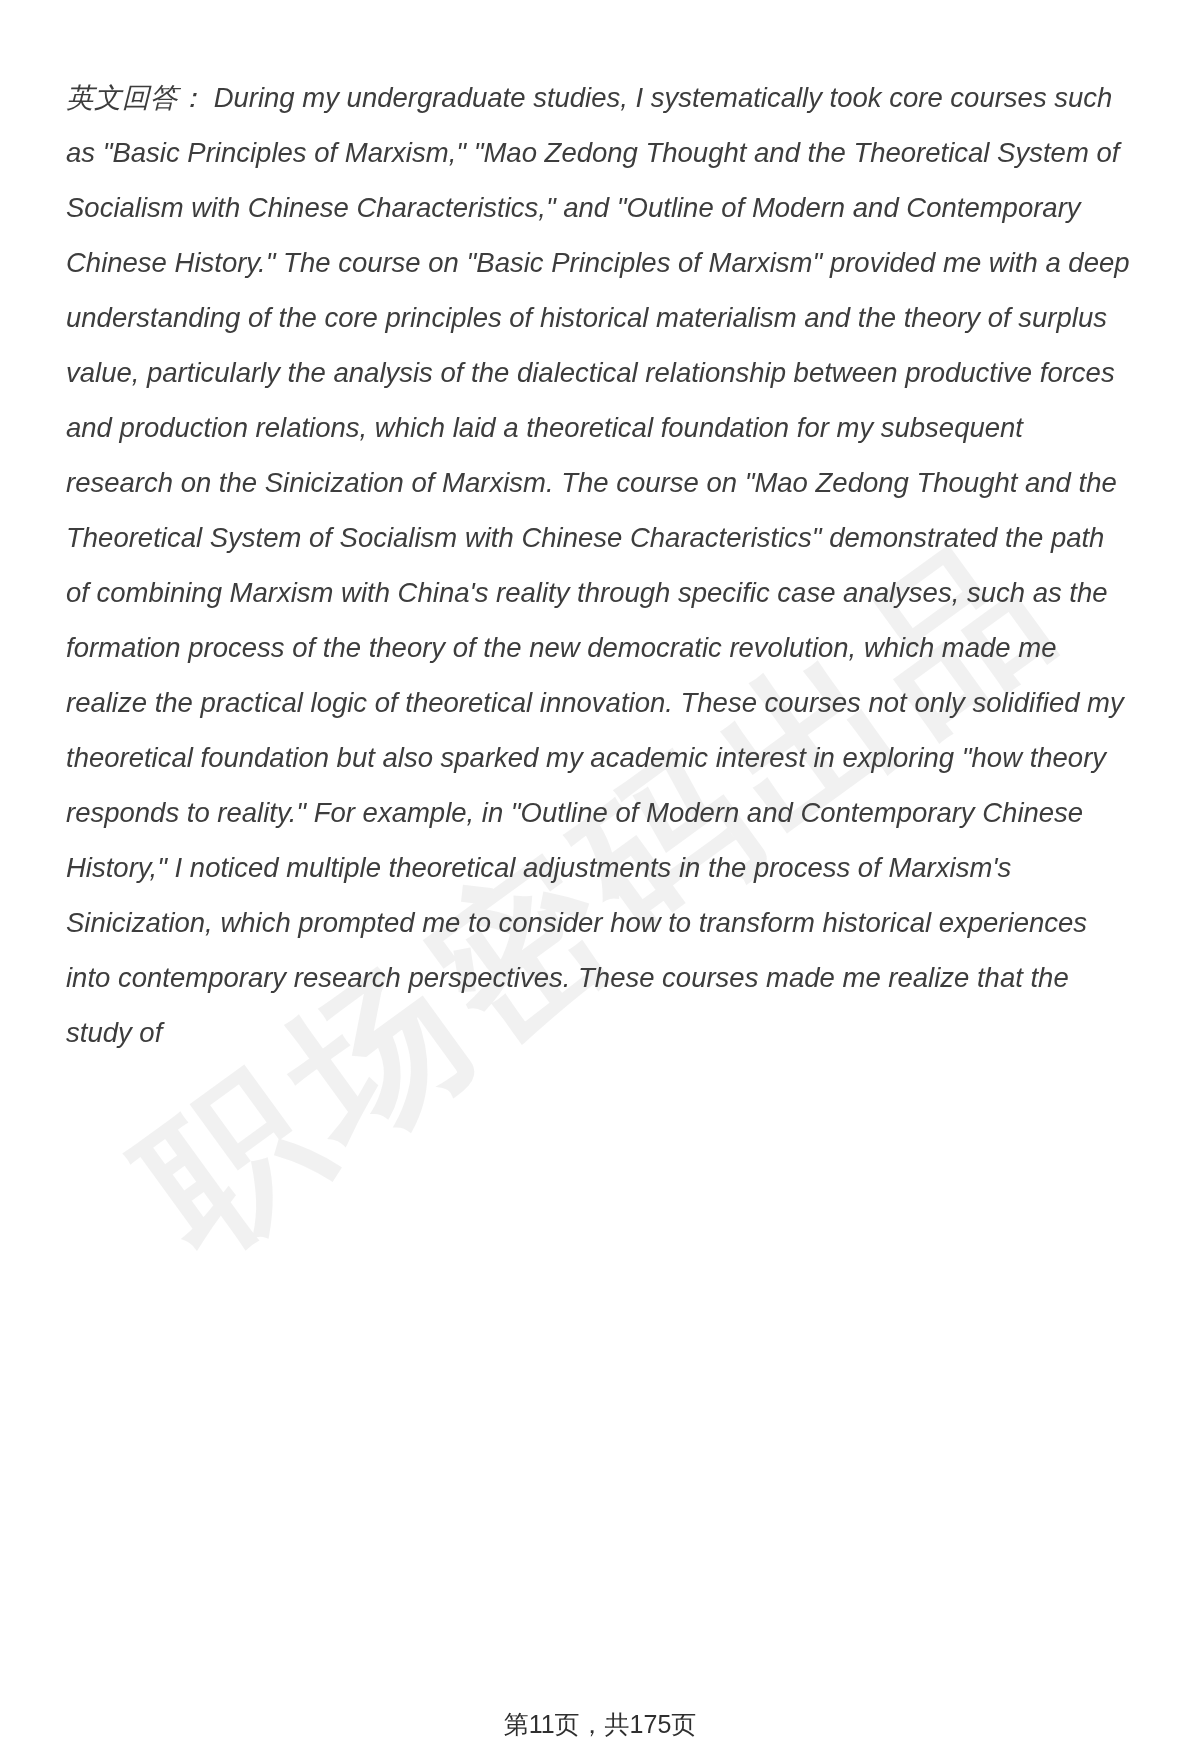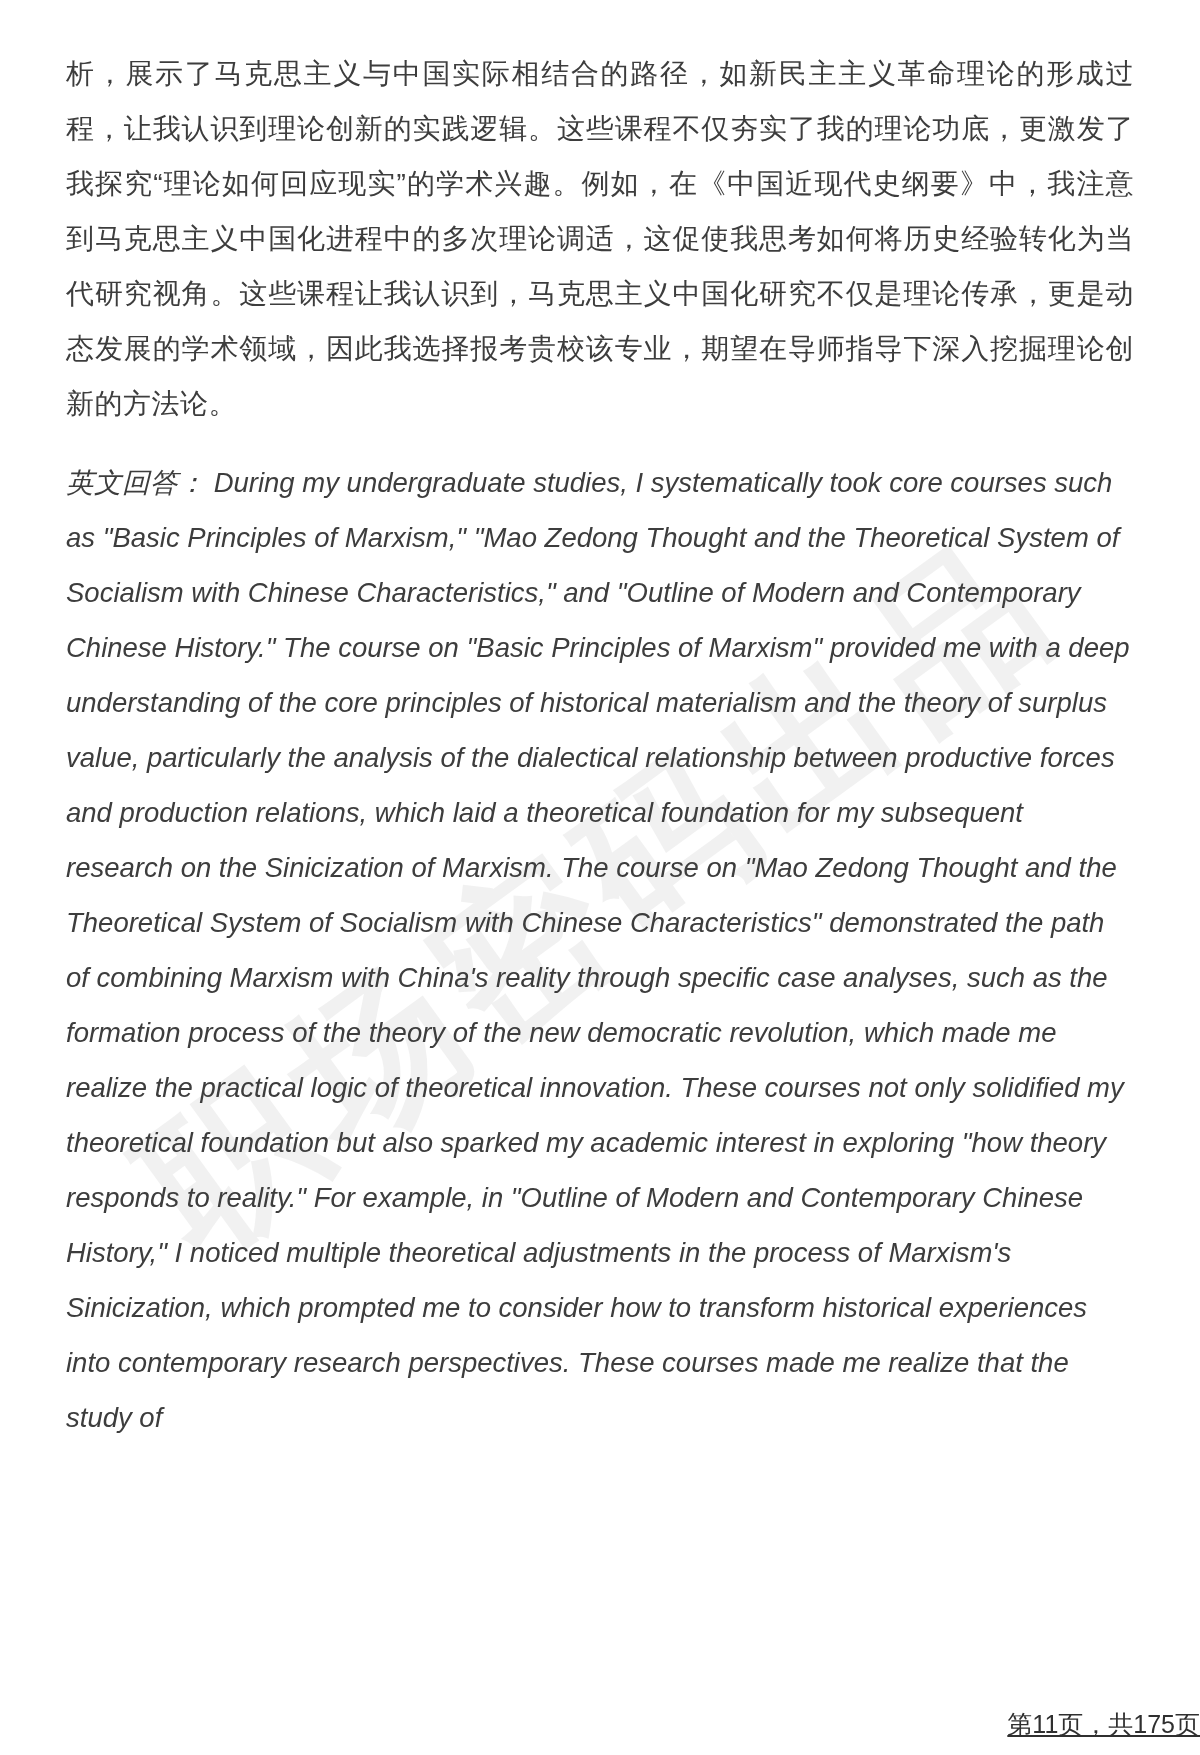--- a/index.html
+++ b/index.html
@@ -55,37 +55,35 @@
     font-style: italic;
   }
   .en-label {
     letter-spacing: 0.5px;
   }
   .footer {
     position: absolute;
     left: 0;
     bottom: 14px;
     width: 100%;
-    text-align: right;
+    text-align: center;
     font-size: 25px;
     color: #2f2f2f;
     z-index: 2;
-    text-decoration: underline;
   }
 </style>
 </head>
 <body>
 
 <div class="page">
 
   <div class="watermark">职场密码出品</div>
 
   <div class="content">
 
-    <p class="cn">析，展示了马克思主义与中国实际相结合的路径，如新民主主义革命理论的形成过程，让我认识到理论创新的实践逻辑。这些课程不仅夯实了我的理论功底，更激发了我探究“理论如何回应现实”的学术兴趣。例如，在《中国近现代史纲要》中，我注意到马克思主义中国化进程中的多次理论调适，这促使我思考如何将历史经验转化为当代研究视角。这些课程让我认识到，马克思主义中国化研究不仅是理论传承，更是动态发展的学术领域，因此我选择报考贵校该专业，期望在导师指导下深入挖掘理论创新的方法论。</p>
 
     <p class="en"><span class="en-label">英文回答：</span><span> During my undergraduate studies, I systematically took core courses such as "Basic Principles of Marxism," "Mao Zedong Thought and the Theoretical System of Socialism with Chinese Characteristics," and "Outline of Modern and Contemporary Chinese History." The course on "Basic Principles of Marxism" provided me with a deep understanding of the core principles of historical materialism and the theory of surplus value, particularly the analysis of the dialectical relationship between productive forces and production relations, which laid a theoretical foundation for my subsequent research on the Sinicization of Marxism. The course on "Mao Zedong Thought and the Theoretical System of Socialism with Chinese Characteristics" demonstrated the path of combining Marxism with China's reality through specific case analyses, such as the formation process of the theory of the new democratic revolution, which made me realize the practical logic of theoretical innovation. These courses not only solidified my theoretical foundation but also sparked my academic interest in exploring "how theory responds to reality." For example, in "Outline of Modern and Contemporary Chinese History," I noticed multiple theoretical adjustments in the process of Marxism's Sinicization, which prompted me to consider how to transform historical experiences into contemporary research perspectives. These courses made me realize that the study of</span></p>
 
   </div>
 
   <div class="footer">第11页，共175页</div>
 
 </div>
 
 </body></html>

